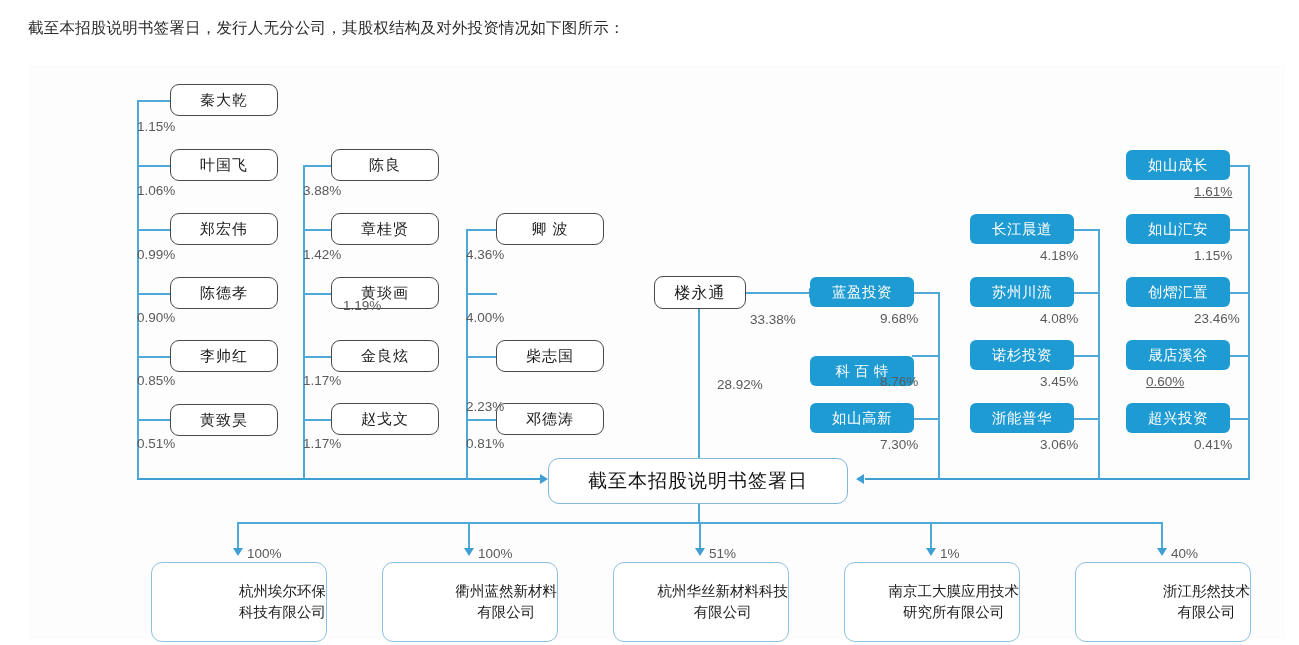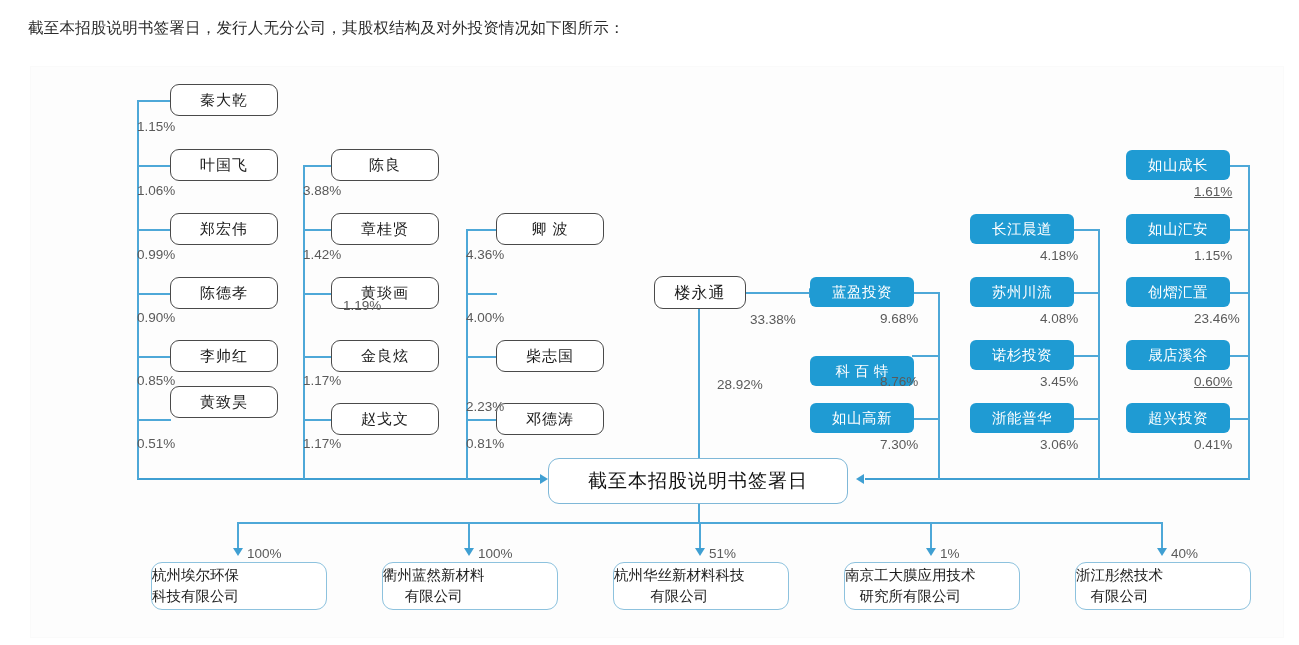--- a/index.html
+++ b/index.html
@@ -97,27 +97,27 @@
     font-size: 19px;
     color: #111111;
     letter-spacing: 1px;
     z-index: 8;
   }
 
   
   .sub {
     position: absolute;
     width: 176px;
-    height: 48px;
+    height: 80px;
     background: #ffffff;
     border: 1.4px solid #8dc2de;
     border-radius: 11px;
     display: flex;
     align-items: center;
-    justify-content: flex-start;
+    justify-content: flex-end;
     text-align: center;
     font-size: 14.5px;
     color: #1b1b1b;
     line-height: 1.45;
     z-index: 6;
   }
 
   
   .ln { position: absolute; background: #4ea8d8; z-index: 1; }
   .h  { height: 1.6px; }
@@ -216,21 +216,21 @@
 
   <div class="node person" style="left:170px; top:213px;">郑宏伟</div>
   <div class="pct" style="left:137px; top:247px;">0.99%</div>
 
   <div class="node person" style="left:170px; top:277px;">陈德孝</div>
   <div class="pct" style="left:137px; top:310px;">0.90%</div>
 
   <div class="node person" style="left:170px; top:340px;">李帅红</div>
   <div class="pct" style="left:137px; top:373px;">0.85%</div>
 
-  <div class="node person" style="left:170px; top:386px;">黄致昊</div>
+  <div class="node person" style="left:170px; top:404px;">黄致昊</div>
   <div class="pct" style="left:137px; top:436px;">0.51%</div>
 
   <div class="node person" style="left:331px; top:149px;">陈良</div>
   <div class="pct" style="left:303px; top:183px;">3.88%</div>
 
   <div class="node person" style="left:331px; top:213px;">章桂贤</div>
   <div class="pct" style="left:303px; top:247px;">1.42%</div>
 
   <div class="node person" style="left:331px; top:277px;">黄琰画</div>
   <div class="pct" style="left:303px; top:298px;margin-left:40px;">1.19%</div>
@@ -280,21 +280,21 @@
   <div class="node inst" style="left:1126px; top:150px;">如山成长</div>
   <div class="pct" style="left:1194px; top:184px;text-decoration:underline;">1.61%</div>
 
   <div class="node inst" style="left:1126px; top:214px;">如山汇安</div>
   <div class="pct" style="left:1194px; top:248px;">1.15%</div>
 
   <div class="node inst" style="left:1126px; top:277px;">创熠汇置</div>
   <div class="pct" style="left:1194px; top:311px;">23.46%</div>
 
   <div class="node inst" style="left:1126px; top:340px;">晟店溪谷</div>
-  <div class="pct" style="left:1194px; top:374px;text-decoration:underline;">0.60%</div>
+  <div class="pct" style="left:1146px; top:374px;text-decoration:underline;">0.60%</div>
 
   <div class="node inst" style="left:1126px; top:403px;">超兴投资</div>
   <div class="pct" style="left:1194px; top:437px;">0.41%</div>
 
   <div id="main-company">截至本招股说明书签署日</div>
 
   <div class="pct" style="left:247px; top:546px;">100%</div>
   <div class="sub" style="left:151px; top:562px;">
     <div>
       <div>杭州埃尔环保</div>

